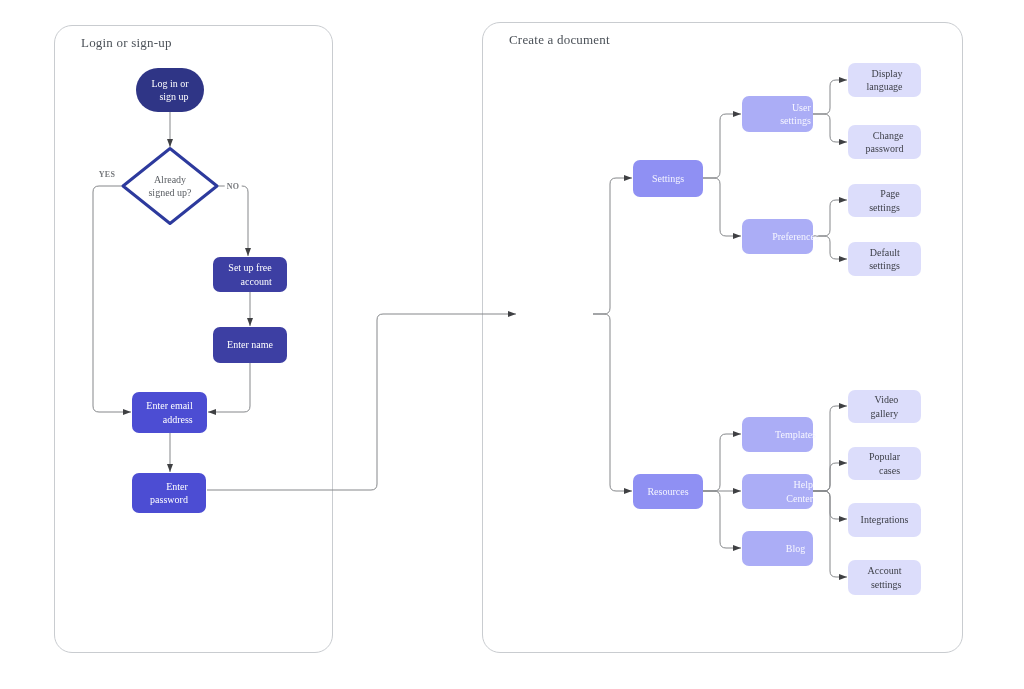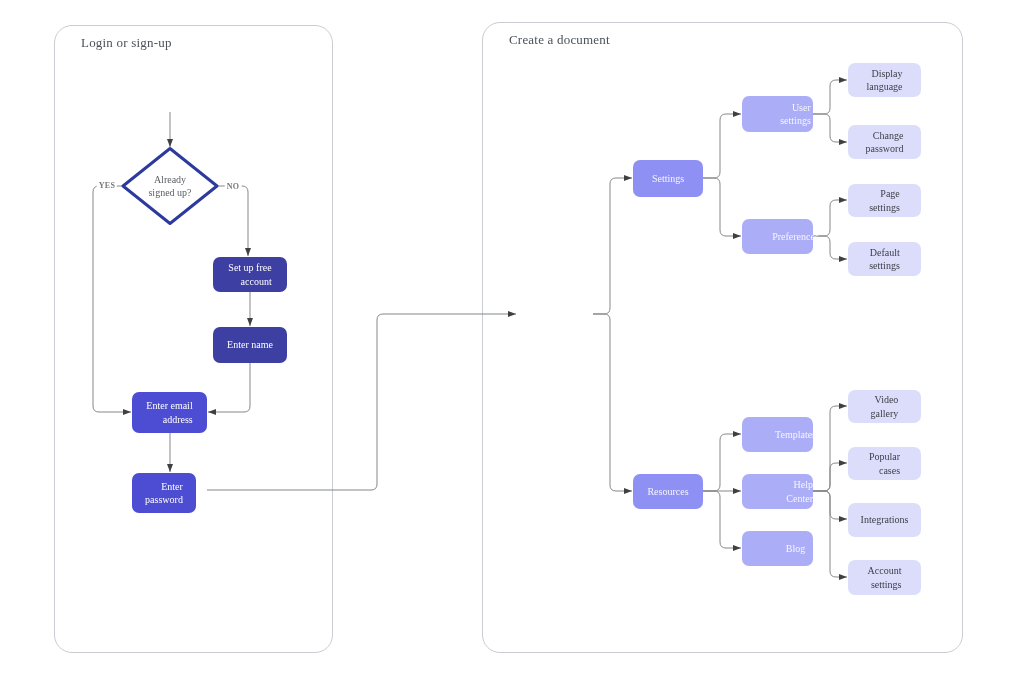--- a/index.html
+++ b/index.html
@@ -76,36 +76,38 @@
       <path marker-end="url(#arw)" d="M703,491 H741"></path>
       <path marker-end="url(#arw)" d="M703,491 H714 Q720,491 720,497 V542 Q720,548 726,548 H741"></path>
       <path marker-end="url(#arw)" d="M813,491 H824 Q830,491 830,485 V412 Q830,406 836,406 H847"></path>
       <path marker-end="url(#arw)" d="M813,491 H824 Q830,491 830,485 V469 Q830,463 836,463 H847"></path>
       <path marker-end="url(#arw)" d="M813,491 H824 Q830,491 830,497 V513 Q830,519 836,519 H847"></path>
       <path marker-end="url(#arw)" d="M813,491 H824 Q830,491 830,497 V571 Q830,577 836,577 H847"></path>
     </g>
     <polygon points="170,148.5 217,186 170,223.5 123,186" fill="#ffffff" stroke="#2d3a9d" stroke-width="3" stroke-linejoin="round"></polygon>
   </svg>
 
+  <div class="node terminal" style="left:136px;top:68px;width:68px;height:44px;">Log in or
+sign up</div>
 
   <div class="diamond-label">Already
 signed up?</div>
 
-  <div class="edge-label" style="left:107px;top:185px;">YES</div>
+  <div class="edge-label" style="left:107px;top:174px;">YES</div>
   <div class="edge-label" style="left:233px;top:186px;">NO</div>
 
   <div class="node step-dark" style="left:213px;top:257px;width:74px;height:35px;">Set up free
 account</div>
 
   <div class="node step-dark" style="left:213px;top:327px;width:74px;height:36px;">Enter name</div>
 
   <div class="node step-bright" style="left:132px;top:392px;width:75px;height:41px;">Enter email
 address</div>
 
-  <div class="node step-bright" style="left:132px;top:473px;width:64px;height:40px;">Enter
+  <div class="node step-bright" style="left:132px;top:473px;width:74px;height:40px;">Enter
 password</div>
 
 
   <div class="node branch" style="left:633px;top:160px;width:70px;height:37px;">Settings</div>
 
   <div class="node branch" style="left:633px;top:474px;width:70px;height:35px;">Resources</div>
 
   <div class="node subbranch" style="left:742px;top:96px;width:71px;height:36px;">User
 settings</div>
 

